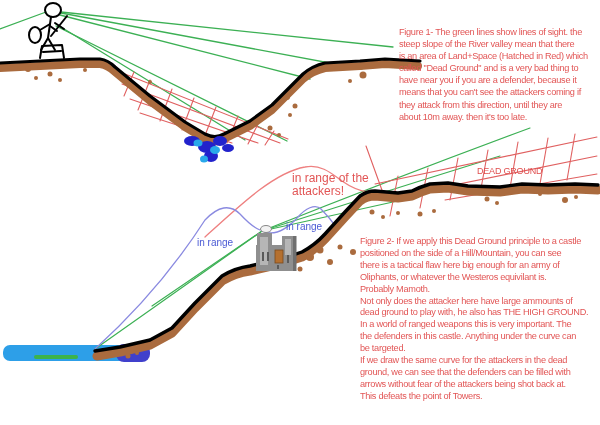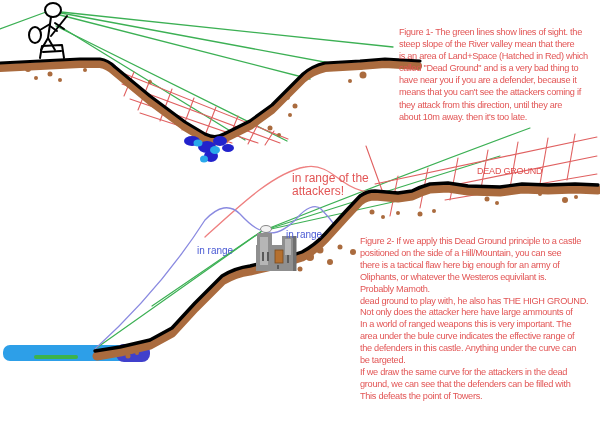--- a/index.html
+++ b/index.html
@@ -8,21 +8,21 @@
     font-family:"Liberation Sans", sans-serif;
   }
   #drawing{position:absolute;left:0;top:0;}
   .caption{
     position:absolute;color:#e25555;font-size:9.2px;letter-spacing:-0.3px;
     line-height:11.9px;white-space:nowrap;
   }
   .caption.fig1{left:399px;top:26px;line-height:12.1px;}
   .caption.fig2{left:360px;top:236px;}
   .lbl{position:absolute;white-space:nowrap;}
-  .lbl-blue{color:#4a5ad4;font-size:10px;margin-top:8px;}
+  .lbl-blue{color:#4a5ad4;font-size:10px;}
   .lbl-red{color:#e25555;font-size:12px;line-height:13px;}
   .lbl-dead{color:#e04f4f;font-size:9px;letter-spacing:-0.2px;}
 </style>
 </head>
 <body>
 
 <div id="stage">
 
 <svg id="drawing" width="600" height="425" viewBox="0 0 600 425">
 
@@ -197,28 +197,28 @@
       <div>they attack from this direction, until they are</div>
       <div>about 10m away. then it's too late.</div>
     </div>
 
 <div class="caption fig2">
       <div>Figure 2- If we apply this Dead Ground principle to a castle</div>
       <div>positioned on the side of a Hill/Mountain, you can see</div>
       <div>there is a tactical flaw here big enough for an army of</div>
       <div>Oliphants, or whatever the Westeros equivilant is.</div>
       <div>Probably Mamoth.</div>
+      <div>Not only does the attacker here have large ammounts of</div>
       <div>dead ground to play with, he also has THE HIGH GROUND.</div>
-      <div>Not only does the attacker here have large ammounts of</div>
       <div>In a world of ranged weapons this is very important. The</div>
-      <div>area under the bule curve indicates the effective range of</div>
       <div>the defenders in this castle. Anything under the curve can</div>
       <div>be targeted.</div>
       <div>If we draw the same curve for the attackers in the dead</div>
       <div>ground, we can see that the defenders can be filled with</div>
+      <div>arrows without fear of the attackers being shot back at.</div>
       <div>This defeats the point of Towers.</div>
     </div>
 
 <div class="lbl lbl-red" style="left:292px;top:172px;">
   <div>in range of the</div>
   <div>attackers!</div>
 </div>
 
 <div class="lbl lbl-blue" style="left:197px;top:237px;">in range</div>
 

